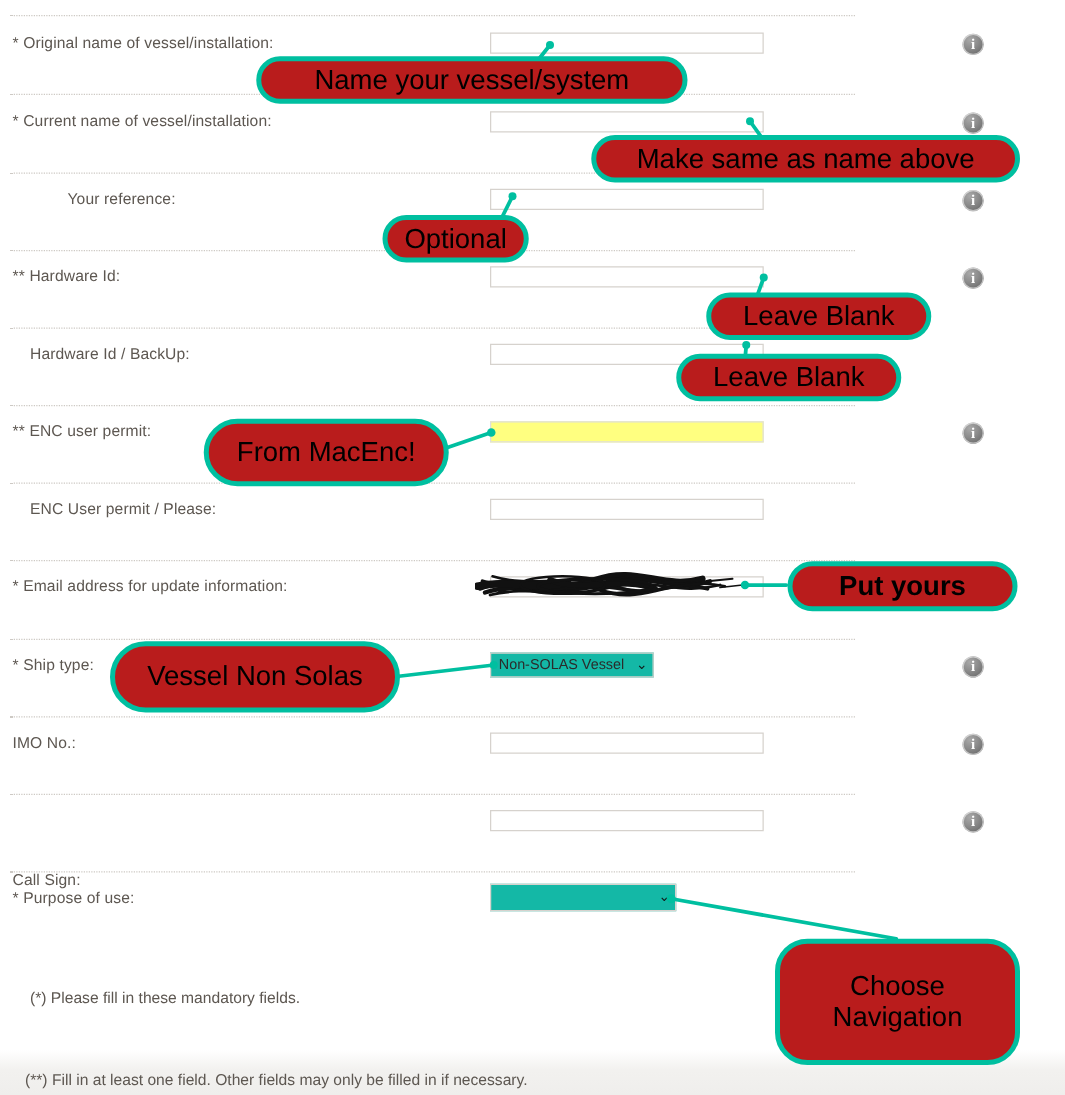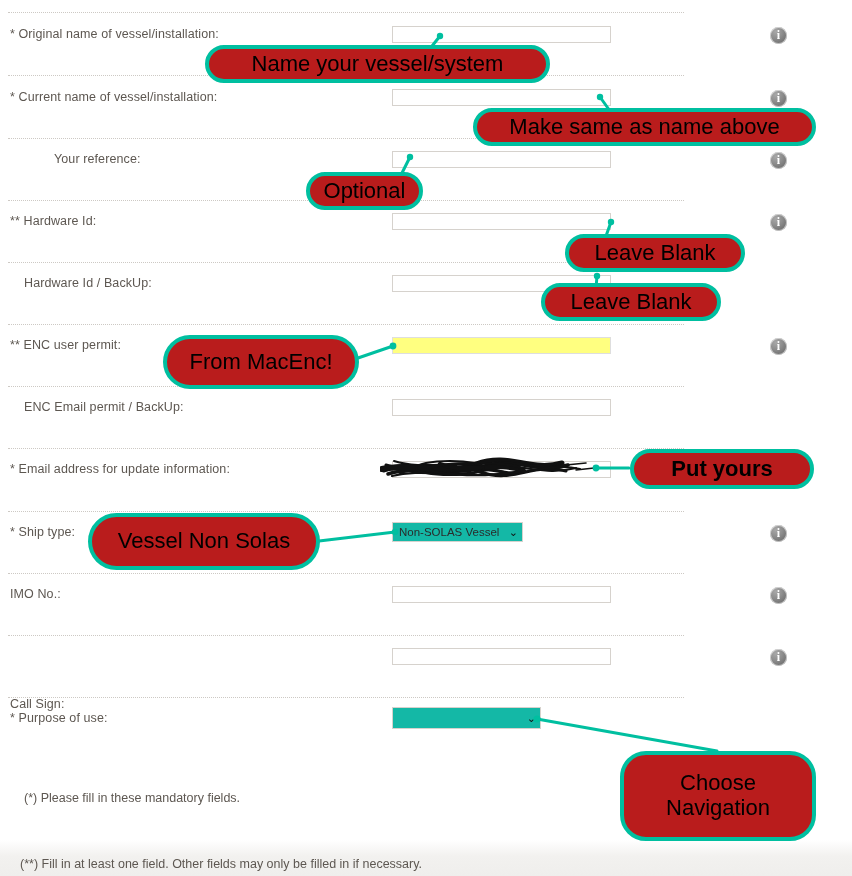--- a/index.html
+++ b/index.html
@@ -128,21 +128,21 @@
       <div class="field" style="top: 213px;"></div>
       <div class="info-icon" style="left: 770px; top: 214px;"></div>
       <div class="rowline" style="top: 262px;"></div>
       <div class="label indent" style="top: 276px;">Hardware Id / BackUp:</div>
       <div class="field" style="top: 275px;"></div>
       <div class="rowline" style="top: 324px;"></div>
       <div class="label root" style="top: 338px;">** ENC user permit:</div>
       <div class="field highlight" style="top: 337px;"></div>
       <div class="info-icon" style="left: 770px; top: 338px;"></div>
       <div class="rowline" style="top: 386px;"></div>
-      <div class="label indent" style="top: 400px;">ENC Email permit / BackUp:</div>
+      <div class="label indent" style="top: 400px;">ENC User permit / Please:</div>
       <div class="field" style="top: 399px;"></div>
       <div class="rowline" style="top: 448px;"></div>
       <div class="label root" style="top: 462px;">* Email address for update information:</div>
       <div class="field" style="top: 461px;"></div>
       <div class="rowline" style="top: 511px;"></div>
       <div class="label root" style="top: 525px;">* Ship type:</div>
       <div class="selectbox" style="left: 392px; top: 522px; width: 131px; height: 20px;">
         <span>Non-SOLAS Vessel</span>
         <span class="caret">⌄</span>
       </div>
@@ -232,21 +232,21 @@
       </div>
       <div class="bubble" style="left: 163px; top: 335px; width: 196px; height: 54px; font-size: 22px;">
         <span style="white-space: pre-line;">From MacEnc!</span>
       </div>
       <div class="bubble" style="left: 630px; top: 449px; width: 184px; height: 40px; font-size: 22px;">
         <span style="white-space: pre-line; font-weight: bold;">Put yours</span>
       </div>
       <div class="bubble" style="left: 88px; top: 513px; width: 232px; height: 57px; font-size: 22px;">
         <span style="white-space: pre-line;">Vessel Non Solas</span>
       </div>
-      <div class="bubble two-line" style="left: 620px; top: 751px; width: 196px; height: 90px; font-size: 22px;">
+      <div class="bubble two-line" style="left: 620px; top: 751px; width: 196px; height: 101px; font-size: 22px;">
         <span style="white-space: pre-line;">Choose
 Navigation</span>
       </div>
     </div>
 
   <div class="note" style="left:24px;top:791px;text-align:center;">(*) Please fill in these mandatory fields.</div>
   <div class="note" style="left:20px;top:857px;">(**) Fill in at least one field. Other fields may only be filled in if necessary.</div>
 
 </div>
 

